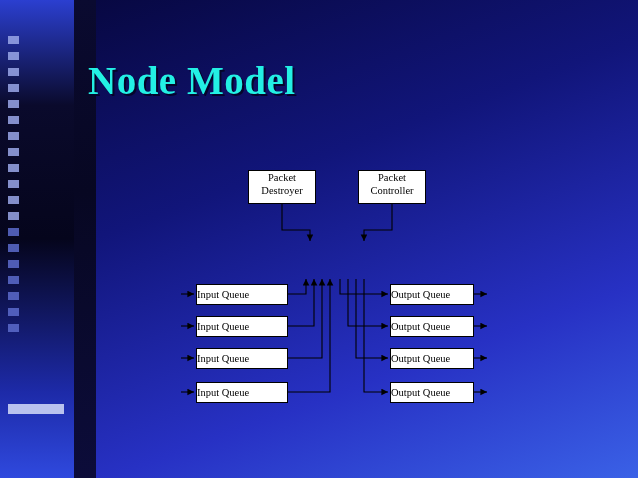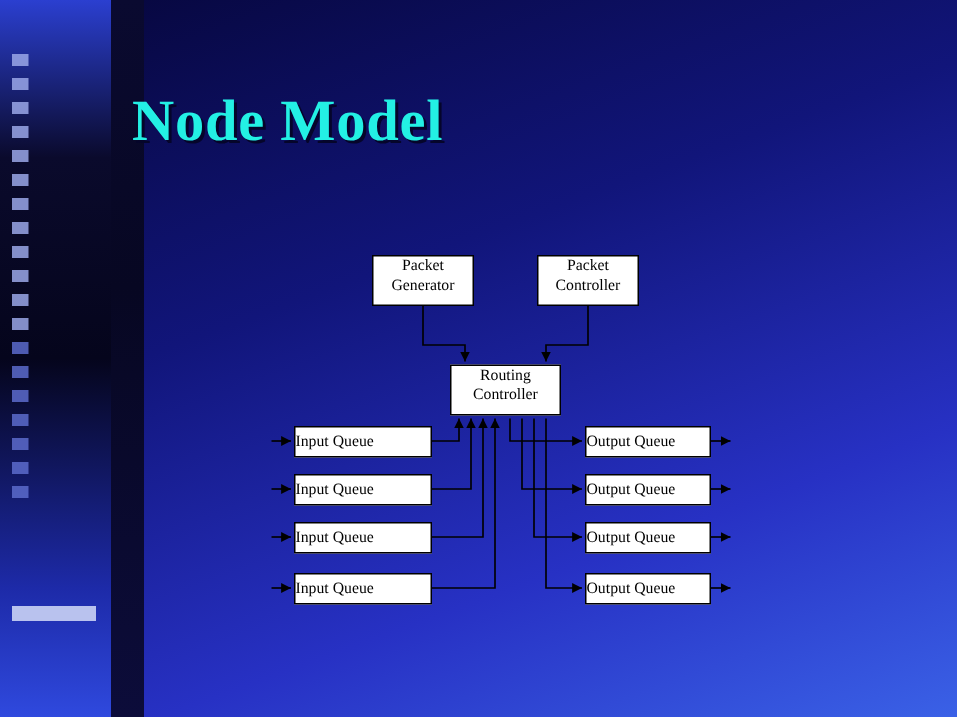--- a/index.html
+++ b/index.html
@@ -164,32 +164,28 @@
 
         <path d="M474,294 L487,294"></path>
         <path d="M474,326 L487,326"></path>
         <path d="M474,358 L487,358"></path>
         <path d="M474,392 L487,392"></path>
       </g>
     </svg>
 
     <div class="box two-line" style="left:248px;top:170px;width:68px;height:34px;">
       <span>Packet</span>
-      <span>Generator</span>
+      <span>Destroyer</span>
     </div>
 
     <div class="box two-line" style="left:358px;top:170px;width:68px;height:34px;">
       <span>Packet</span>
       <span>Controller</span>
     </div>
 
-    <div class="box two-line" style="left:300px;top:243px;width:74px;height:34px;">
-      <span>Routing</span>
-      <span>Controller</span>
-    </div>
 
     <div class="box" style="left:196px;top:284px;width:92px;height:21px;">
       <span>Input Queue</span>
     </div>
     <div class="box" style="left:196px;top:316px;width:92px;height:21px;">
       <span>Input Queue</span>
     </div>
     <div class="box" style="left:196px;top:348px;width:92px;height:21px;">
       <span>Input Queue</span>
     </div>

